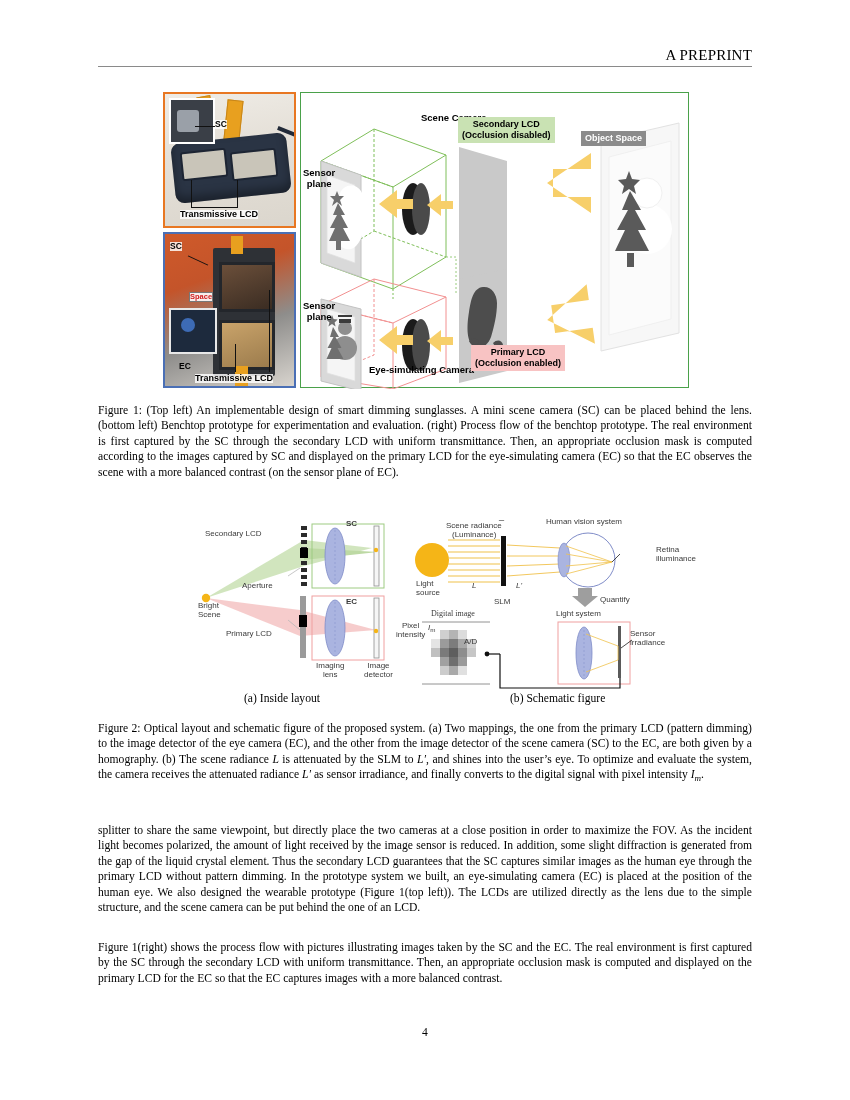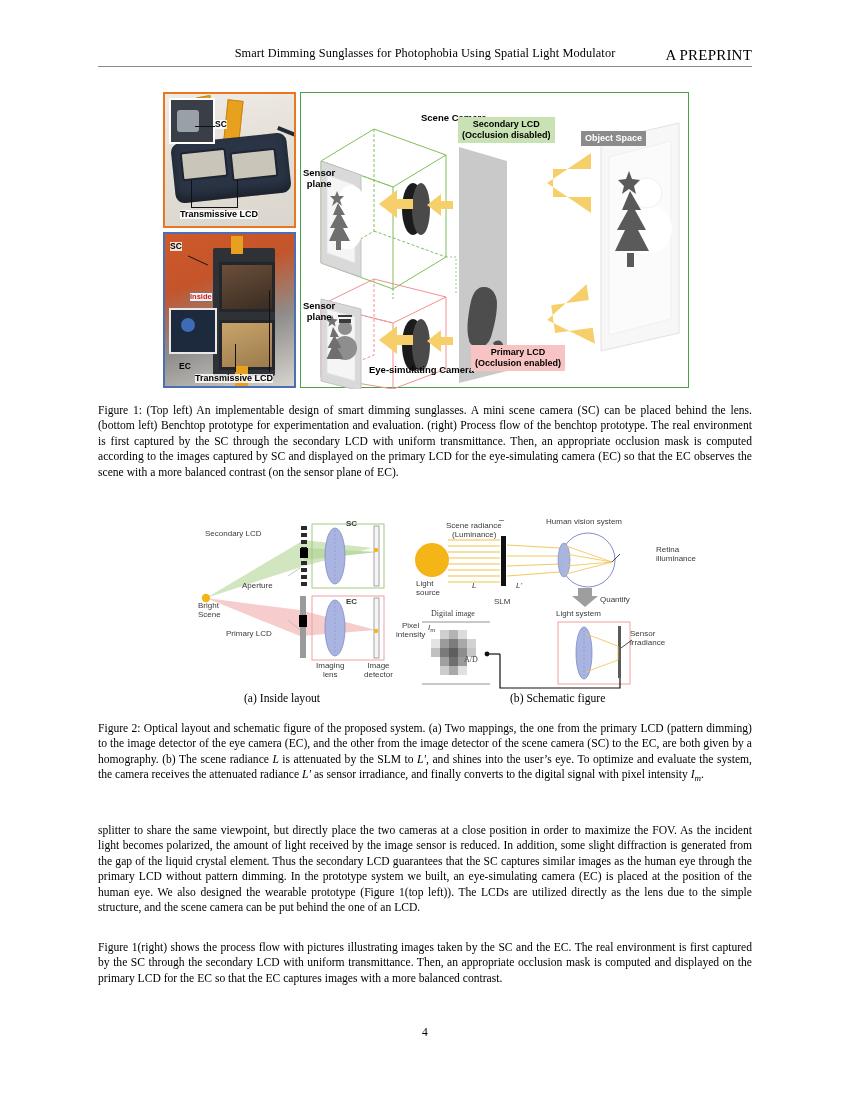--- a/index.html
+++ b/index.html
@@ -285,21 +285,20 @@
     font-size: 8px;
     color: #3a3a3a;
     white-space: nowrap;
     line-height: 1.12;
   }
 </style>
 </head>
 <body>
 
 <div class="runhead">
-  <div class="title">Smart Dimming Sunglasses for Photophobia Using Spatial Light Modulator</div>
   <div class="preprint">A PREPRINT</div>
   <div class="rule"></div>
 </div>
 
 <div class="fig1">
 
   <div class="fig1-left">
 
     <div class="photo photo-top">
       <div class="fc2" style="position:absolute;left:34px;top:2px;width:12px;height:30px;background:#e8a01f;border:1px solid #c8861a;transform:rotate(-10deg);"></div>
@@ -319,21 +318,21 @@
 
     <div class="photo photo-bot">
       <div class="bp-stack"></div>
       <div class="bp-cable2"></div>
       <div class="bp-lcd a"></div>
       <div class="bp-lcd b"></div>
       <div class="bp-cable"></div>
       <div class="bp-inset"></div>
       <div class="ph-label lbl-sc-bot">SC</div>
       <div class="leader" style="left:22px;top:26px;width:22px;height:1px;transform:rotate(25deg);"></div>
-      <div class="ph-label lbl-inside">Inside</div>
+      <div class="ph-label lbl-inside">Space</div>
       <div class="ph-label lbl-ec-bot">EC</div>
       <div class="leader" style="left:70px;top:110px;width:1px;height:28px;"></div>
       <div class="leader" style="left:104px;top:56px;width:1px;height:82px;"></div>
       <div class="ph-label lbl-tlcd-bot">Transmissive LCD</div>
     </div>
   </div>
 
   <div class="fig1-right">
 
     <svg class="blobsvg" width="389" height="296" viewBox="0 0 389 296">
@@ -573,21 +572,21 @@
   <div class="f2lbl" style="left:252px; top:13px;">(Luminance)</div>
   <div class="f2lbl" style="left:216px; top:62px;">Light<br>source</div>
   <div class="f2lbl it" style="left:272px; top:64px; font-style:italic;">L</div>
   <div class="f2lbl it" style="left:316px; top:64px; font-style:italic;">L'</div>
   <div class="f2lbl" style="left:294px; top:80px;">SLM</div>
   <div class="f2lbl" style="left:346px; top:0px;">Human vision system</div>
   <div class="f2lbl" style="left:420px; top:28px;margin-left:36px;">Retina<br>illuminance</div>
   <div class="f2lbl" style="left:400px; top:78px;">Quantify</div>
   <div class="f2lbl" style="left:356px; top:92px;">Light system</div>
   <div class="f2lbl" style="left:430px; top:112px;">Sensor<br>irradiance</div>
-  <div class="f2lbl" style="left:264px; top:138px;font-family:Liberation Serif, serif;">A/D</div>
+  <div class="f2lbl" style="left:264px; top:120px;">A/D</div>
   <div class="f2lbl" style="left:231px; top:92px;font-family:Liberation Serif, serif;">Digital image</div>
   <div class="f2lbl" style="left:196px; top:104px;text-align:center;">Pixel<br>intensity</div>
   <div class="f2lbl" style="left:228px; top:106px;"><span class="it">I</span><span class="sub">m</span></div>
 </div>
 
 <div class="sub-caps">
   <div class="sub-cap sc-a">(a) Inside layout</div>
   <div class="sub-cap sc-b">(b) Schematic figure</div>
 </div>
 

